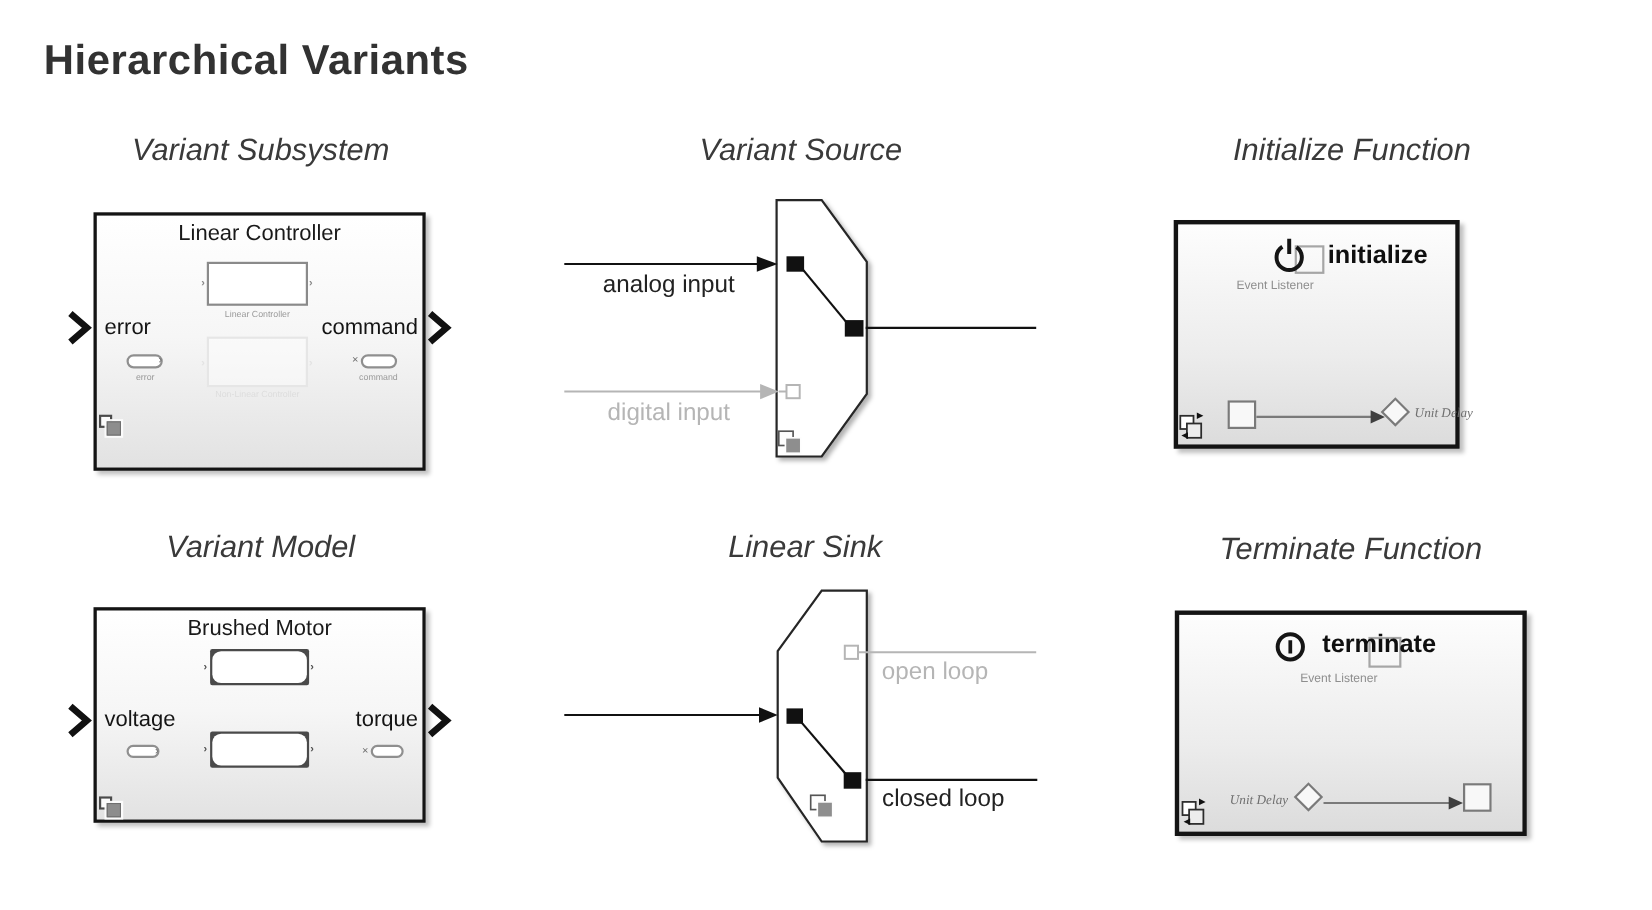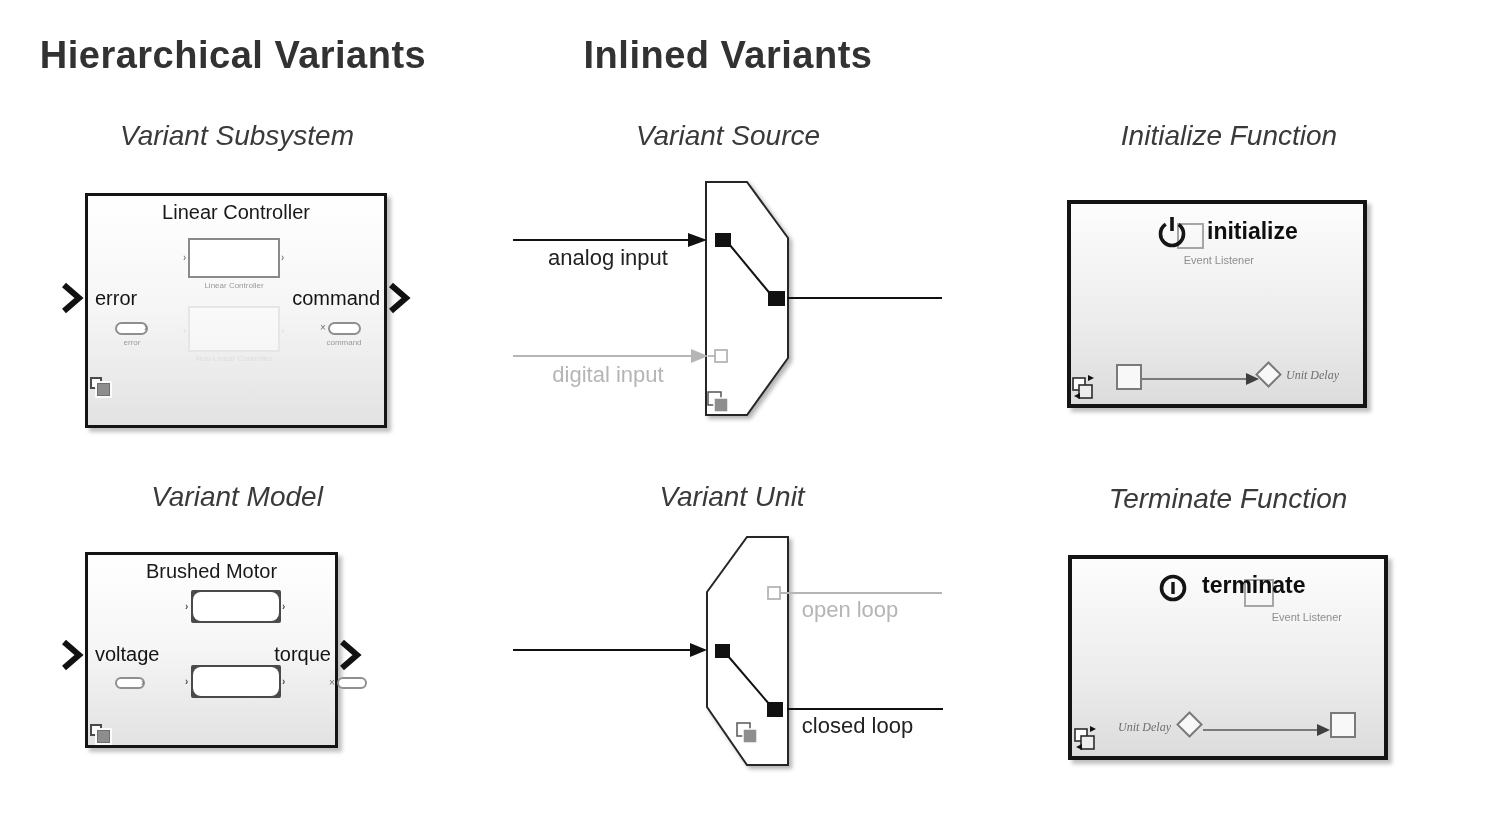--- a/index.html
+++ b/index.html
@@ -46,42 +46,41 @@
   .vbadge .b2 { position:absolute; left:7px; top:6px; width:13px; height:13px;
                 box-sizing:border-box; background:#8d8d8d; border:1px solid #6f6f6f;
                 box-shadow:0 0 0 2px rgba(252,252,252,0.95); }
 
   .sig-lbl { position:absolute; font-size:22px; text-align:center; white-space:nowrap; }
   .sig-lbl.active { color:#222222; }
   .sig-lbl.inactive { color:#b5b5b5; }
 
   .evt-name { position:absolute; font-weight:700; font-size:23px; color:#0f0f0f; z-index:3; white-space:nowrap; }
   .evt-sq { position:absolute; box-sizing:border-box; border:2px solid #a6a6a6; background:transparent; z-index:1; }
-  .listener { position:absolute; font-size:11px; color:#8e8e8e; text-align:right; white-space:nowrap; }
+  .listener { position:absolute; font-size:11px; color:#8e8e8e; text-align:left; white-space:nowrap; }
   .node-sq { position:absolute; box-sizing:border-box; width:26px; height:26px;
              border:2px solid #7a7a7a; background:#f8f8f8; }
   .diamond { position:absolute; box-sizing:border-box; width:19px; height:19px;
              border:2px solid #7a7a7a; background:#f8f8f8; transform:rotate(45deg); }
   .ud-lbl { position:absolute; font-family:"Liberation Serif", serif; font-style:italic;
             font-size:12px; color:#6f6f6f; white-space:nowrap; }
   svg { display:block; }
 </style>
 </head>
 <body>
 
 <div class="canvas">
 
   <div class="hdr" style="left:33px; top:34px; width:400px;">Hierarchical Variants</div>
-  <div class="hdr" style="left:528px; top:34px; width:400px;">Inlined Variants</div>
 
   <div class="sub" style="left:37px; top:120px; width:400px;">Variant Subsystem</div>
   <div class="sub" style="left:528px; top:120px; width:400px;">Variant Source</div>
   <div class="sub" style="left:1029px; top:120px; width:400px;">Initialize Function</div>
   <div class="sub" style="left:37px; top:481px; width:400px;">Variant Model</div>
-  <div class="sub" style="left:532px; top:481px; width:400px;">Variant Unit</div>
+  <div class="sub" style="left:532px; top:481px; width:400px;">Linear Sink</div>
   <div class="sub" style="left:1028px; top:483px; width:400px;">Terminate Function</div>
 
   <div class="blk" style="left:85px; top:193px; width:302px; height:235px;">
     <div class="ttl">Linear Controller</div>
 
     <div class="child" style="left:100px; top:42px; width:92px; height:40px;"></div>
     <span class="tiny-chev" style="left:95px; top:57px;">›</span>
     <span class="tiny-chev" style="left:193px; top:57px;">›</span>
     <div class="child-lbl" style="left:76px; top:85px; width:140px;">Linear Controller</div>
 
@@ -105,21 +104,21 @@
     <svg class="chev" style="right:-28px; top:86px;" width="26" height="32" viewBox="0 0 26 32">
       <path d="M5 3 L20 16 L5 29" fill="none" stroke="#111" stroke-width="6"></path>
     </svg>
 
     <div class="vbadge" style="left:2px; top:181px;">
       <div class="b1"></div>
         <div class="b2"></div>
     </div>
   </div>
 
-  <div class="blk" style="left:85px; top:552px; width:253px; height:196px;">
+  <div class="blk" style="left:85px; top:552px; width:302px; height:196px;">
     <div class="ttl">Brushed Motor</div>
 
     <div class="mframe" style="left:103px; top:35px; width:90px; height:33px;">
         <div class="inner"></div>
       </div>
     <span class="tiny-chev dark" style="left:97px; top:47px;">›</span>
     <span class="tiny-chev dark" style="left:194px; top:47px;">›</span>
 
     <div class="mframe" style="left:103px; top:110px; width:90px; height:33px;">
         <div class="inner"></div>
@@ -179,21 +178,21 @@
     <rect x="215" y="124" width="15" height="14" fill="#111"></rect>
     <line x1="228" y1="136" x2="270" y2="185" stroke="#111" stroke-width="2"></line>
     <rect x="267" y="182" width="16" height="15" fill="#111"></rect>
     <line x1="287" y1="189" x2="443" y2="189" stroke="#111" stroke-width="2"></line>
     <rect x="237" y="203" width="13" height="13" fill="#fefefe" stroke="#555" stroke-width="1.5"></rect>
     <rect x="243" y="209" width="14" height="14" fill="#8e8e8e" stroke="#fdfdfd" stroke-width="1.5"></rect>
   </svg>
   <div class="sig-lbl inactive" style="left:790px; top:597px; width:120px;">open loop</div>
   <div class="sig-lbl active" style="left:790px; top:713px; width:135px;">closed loop</div>
 
-  <div class="blk evt" style="left:1067px; top:200px; width:300px; height:208px;">
+  <div class="blk evt" style="left:1067px; top:200px; width:260px; height:208px;">
     <div class="evt-sq" style="left:106px; top:19px; width:27px; height:26px;"></div>
     <svg style="position:absolute; left:84px; top:9px; z-index:2;" width="34" height="38" viewBox="0 0 34 38">
       <circle cx="17" cy="21" r="11.5" fill="none" stroke="#151515" stroke-width="3.6" stroke-dasharray="0 7 58.25 7" transform="rotate(-90 17 21)"></circle>
       <line x1="17" y1="4" x2="17" y2="18" stroke="#151515" stroke-width="3.6"></line>
     </svg>
     <div class="evt-name" style="left:136px; top:14px;">initialize</div>
     <div class="listener" style="left:53px; top:50px; width:130px;">Event Listener</div>
 
     <div class="node-sq" style="left:45px; top:160px;"></div>
     <svg style="position:absolute; left:71px; top:164px;" width="120" height="22" viewBox="0 0 120 22">

